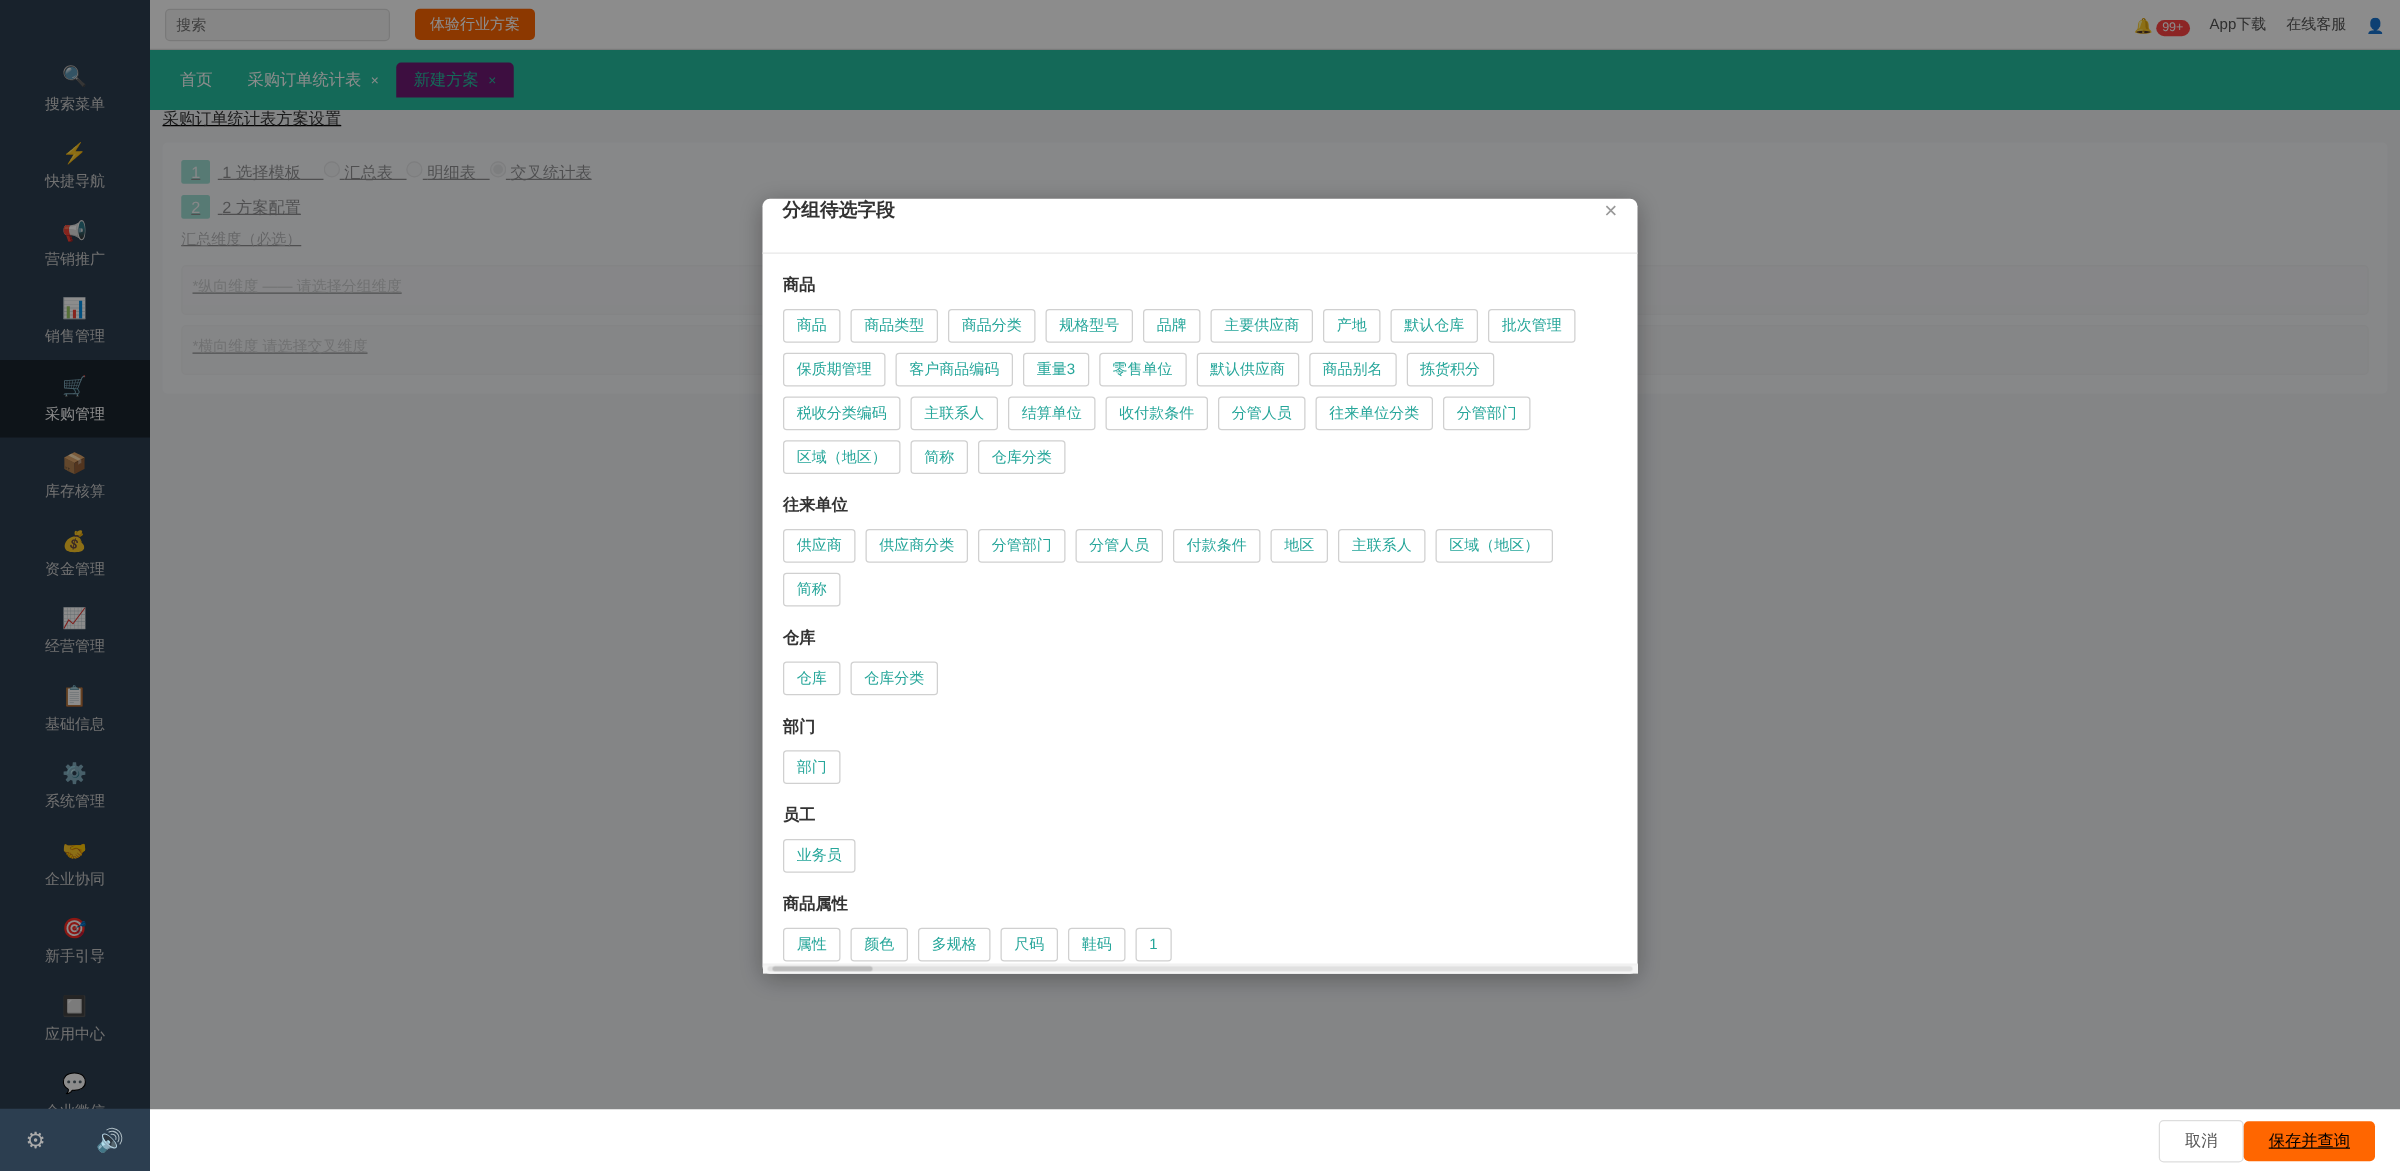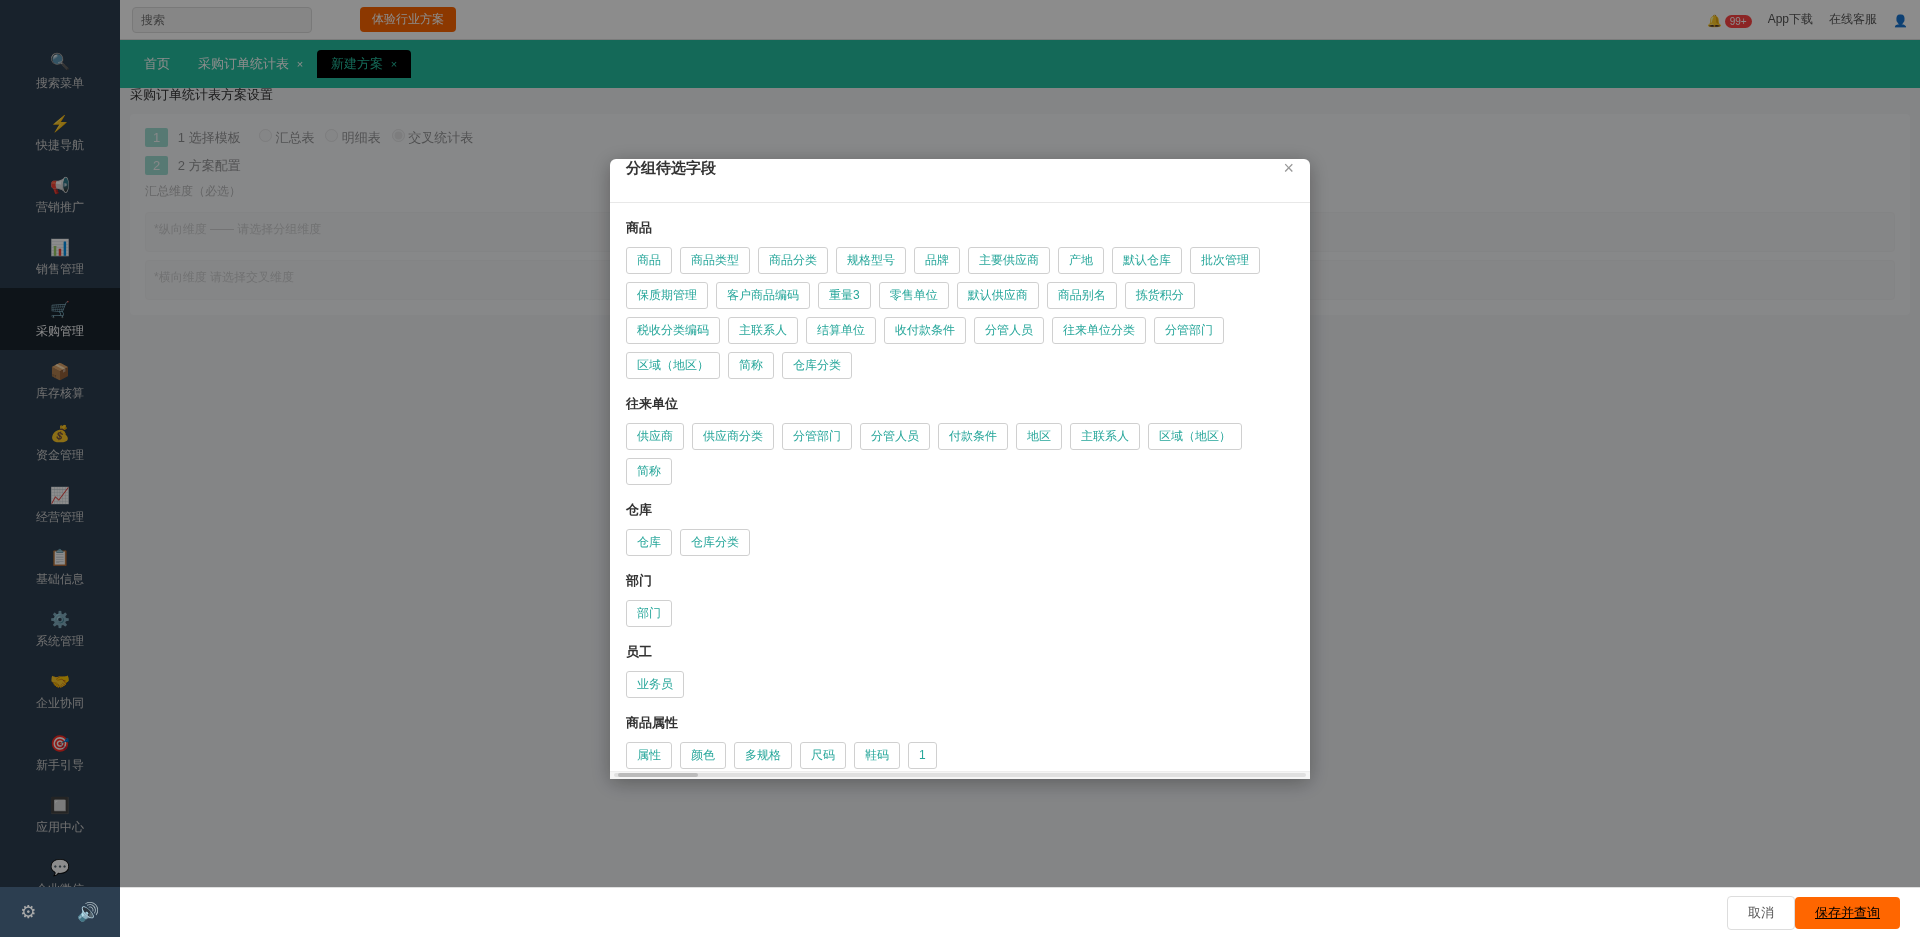--- a/index.html
+++ b/index.html
@@ -33,21 +33,21 @@
     }
     .search-box {
       width: 180px; height: 26px;
       border: 1px solid #ddd; border-radius: 4px;
       padding: 0 8px; font-size: 12px;
       background: #f5f5f5;
     }
     .top-btn-experience {
       background: #ff6600; color: #fff;
       border: none; border-radius: 4px;
-      padding: 4px 12px; cursor: pointer; font-size: 12px; margin-left: 28px;
+      padding: 4px 12px; cursor: pointer; font-size: 12px;
     }
     .top-right {
       display: flex; align-items: flex-end; gap: 16px; font-size: 12px; color: #555;
     }
     .badge {
       background: #ff4444; color: #fff; border-radius: 8px;
       padding: 1px 5px; font-size: 10px; margin-left: 2px;
     }
 
     
@@ -60,21 +60,21 @@
     }
     .nav-tab {
       height: 28px; line-height: 28px;
       padding: 0 14px;
       color: #fff; font-size: 13px;
       cursor: pointer;
       border-radius: 4px 4px 0 0;
       position: relative;
     }
     .nav-tab.active {
-      background: #000000; color: #26c0a0; text-align: right;
+      background: #701a75; color: #26c0a0; text-align: right;
     }
     .nav-tab-close {
       margin-left: 4px; font-size: 11px; cursor: pointer;
     }
 
     
     .sidebar {
       position: fixed; top: 0; left: 0; bottom: 0;
       width: 120px;
       background: #2c3e50;
@@ -95,20 +95,21 @@
       display: flex; align-items: center; justify-content: center;
       font-size: 16px;
     }
 
     
     .main-content {
       position: fixed; top: 76px; left: 120px; right: 0; bottom: 0;
       background: #f0f2f5;
       overflow: auto;
       padding: 10px;
+      text-decoration: underline;
     }
 
     
     .page-heading {
       font-size: 13px; color: #333; margin-bottom: 10px;
     }
 
     
     .bg-form {
       background: #fff;

